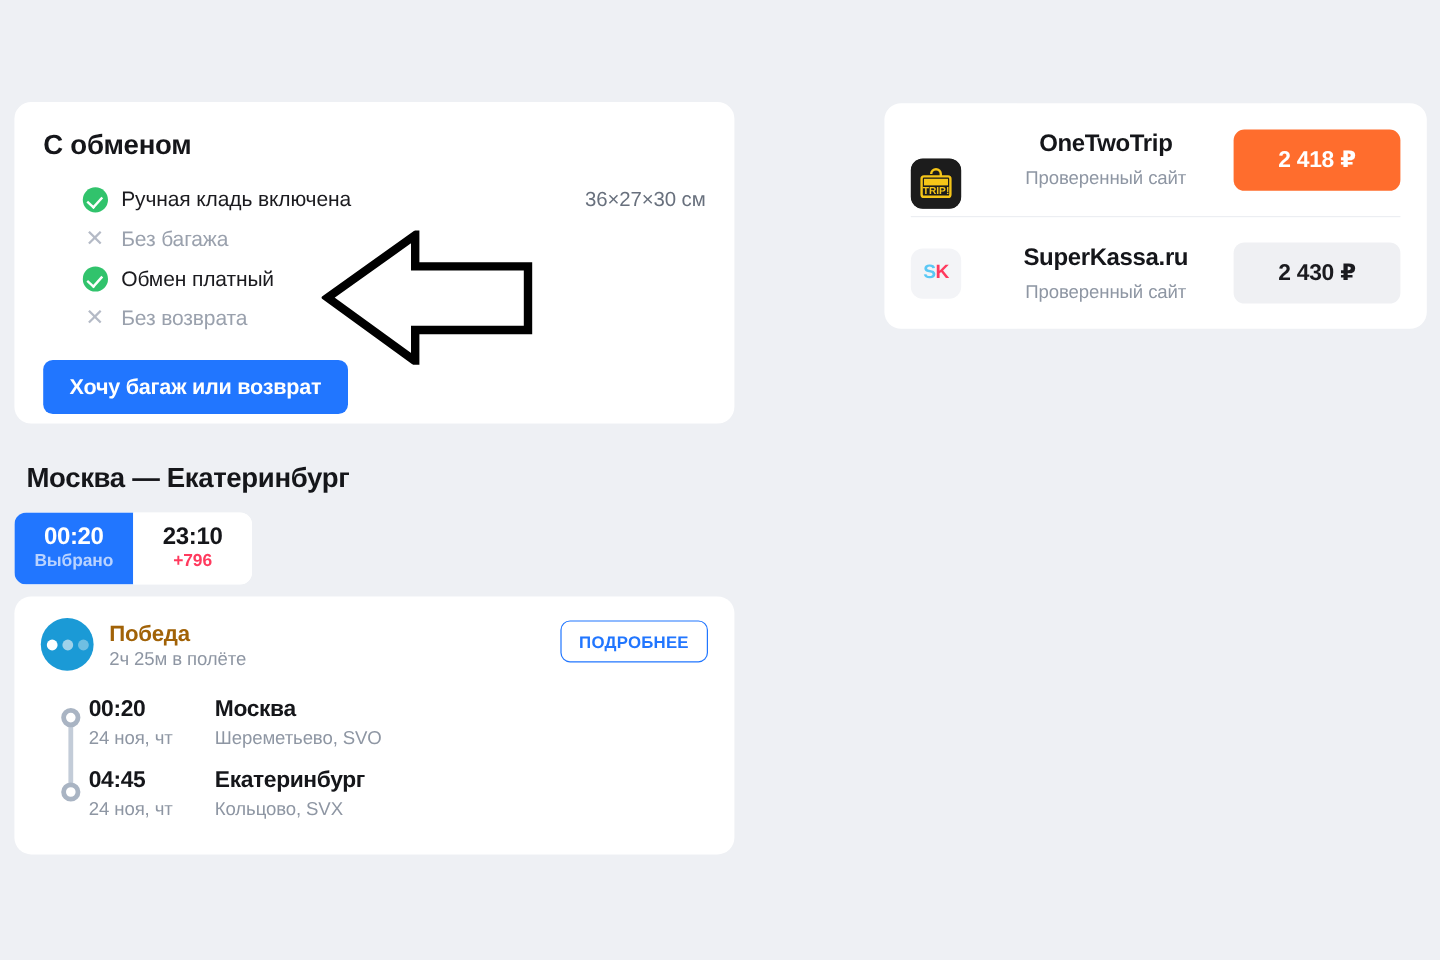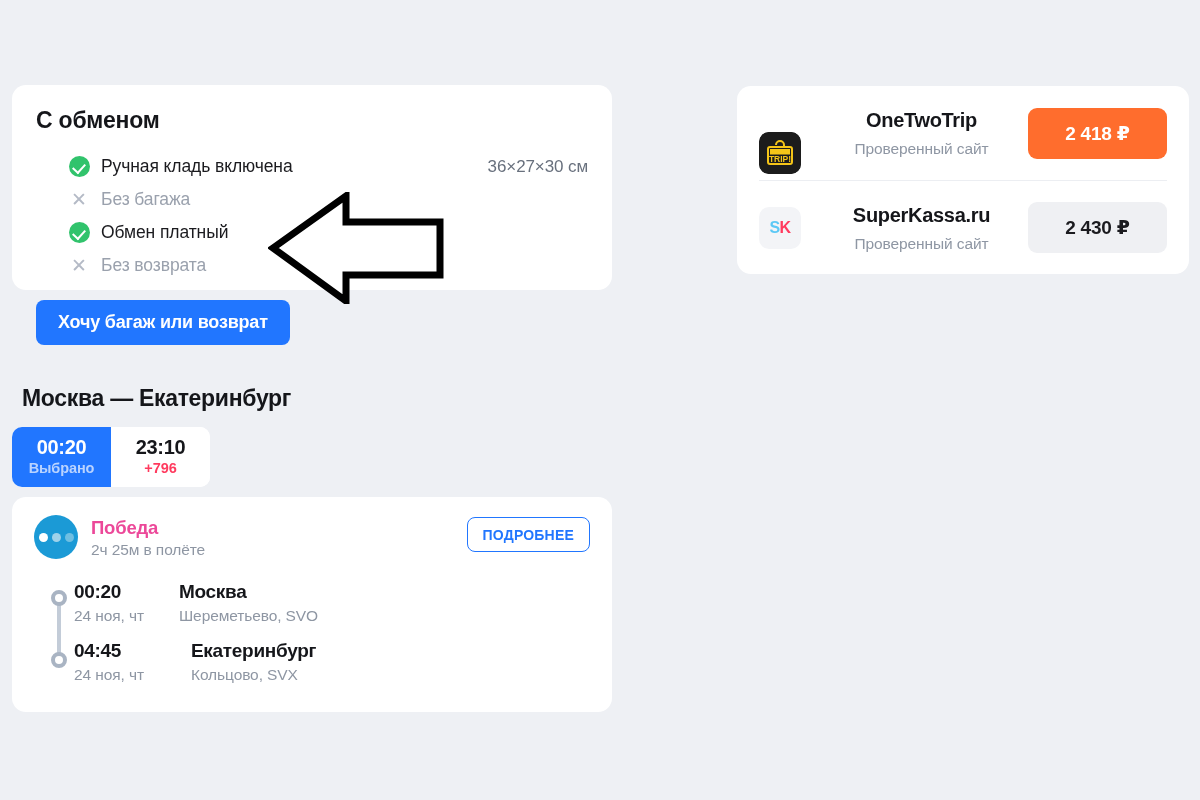--- a/index.html
+++ b/index.html
@@ -24,21 +24,21 @@
     background: #ffffff;
     border-radius: 14px;
     position: absolute;
   }
 
   
   #fare-card {
     left: 12px;
     top: 85px;
     width: 600px;
-    height: 205px;
+    height: 268px;
     padding: 22px 24px 0 24px;
   }
 
   #fare-title {
     font-size: 23px;
     font-weight: bold;
     letter-spacing: -0.2px;
     color: #15161a;
     margin-bottom: 16px;
   }
@@ -288,21 +288,21 @@
   .al-dot { width: 9px; height: 9px; border-radius: 50%; }
   .al-dot.d1 { background: #ffffff; }
   .al-dot.d2 { background: #9fd2ea; }
   .al-dot.d3 { background: #6fbfe2; }
 
   #airline-meta { flex: 1 1 auto; padding-top: 2px; }
 
   #airline-name {
     font-size: 18.5px;
     font-weight: bold;
-    color: #ec4899;
+    color: #a16207;
     letter-spacing: -0.2px;
     line-height: 1.15;
   }
   #airline-duration {
     font-size: 15.5px;
     color: #8e96a3;
     letter-spacing: -0.1px;
     margin-top: 3px;
   }
 
@@ -356,21 +356,21 @@
     border: 4.5px solid #a9b4c3;
   }
   .rail-dot.top { top: 1px; }
   .rail-dot.bottom { top: 63px; }
 
   .leg {
     display: flex;
     align-items: baseline;
     margin-bottom: 3px;
   }
-  .leg + .leg { margin-top: 15px; gap: 12px; }
+  .leg + .leg { margin-top: 15px; }
 
   .leg-col-time { width: 105px; flex: 0 0 105px; }
   .leg-col-place { flex: 1 1 auto; }
 
   .leg-time {
     font-size: 19px;
     font-weight: bold;
     color: #15161a;
     letter-spacing: -0.3px;
     line-height: 1.2;

